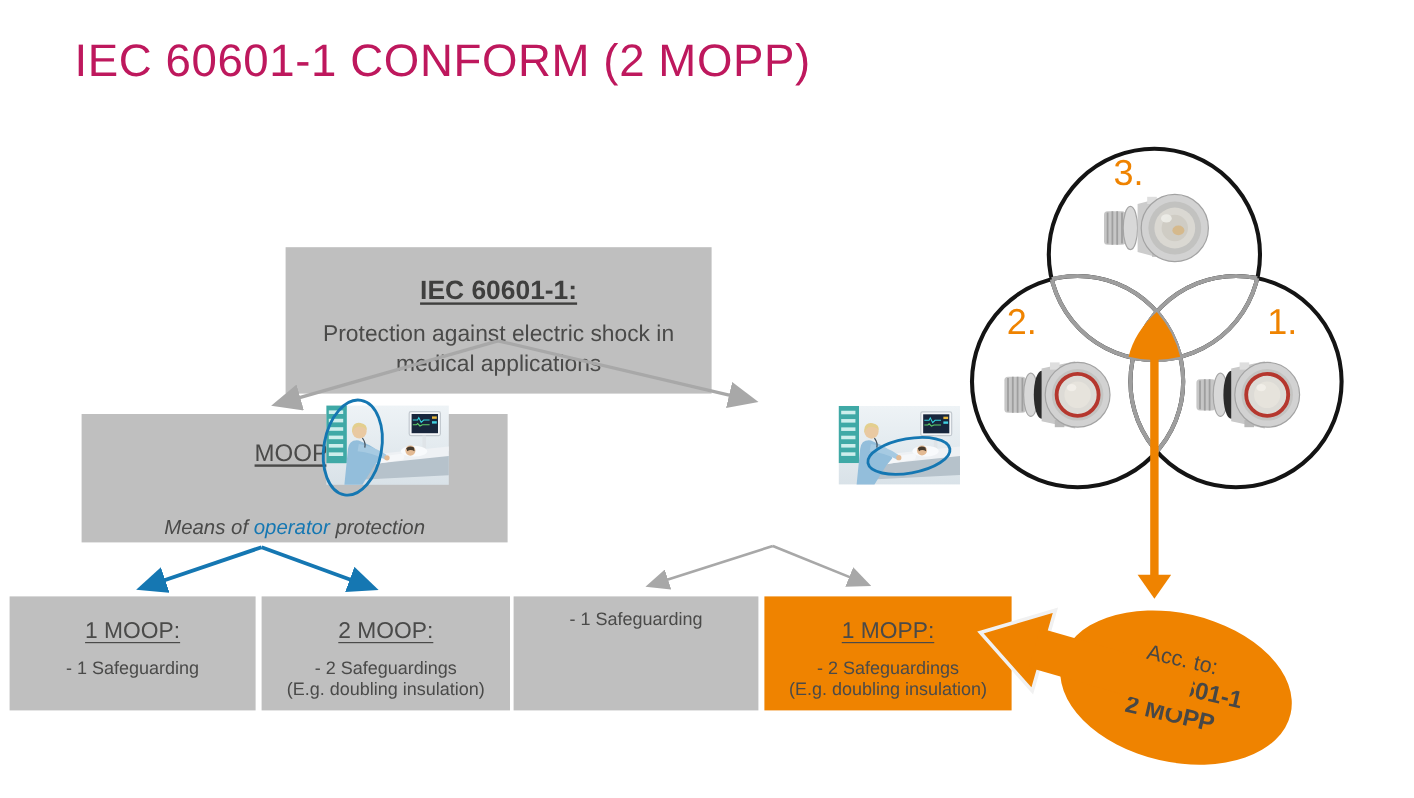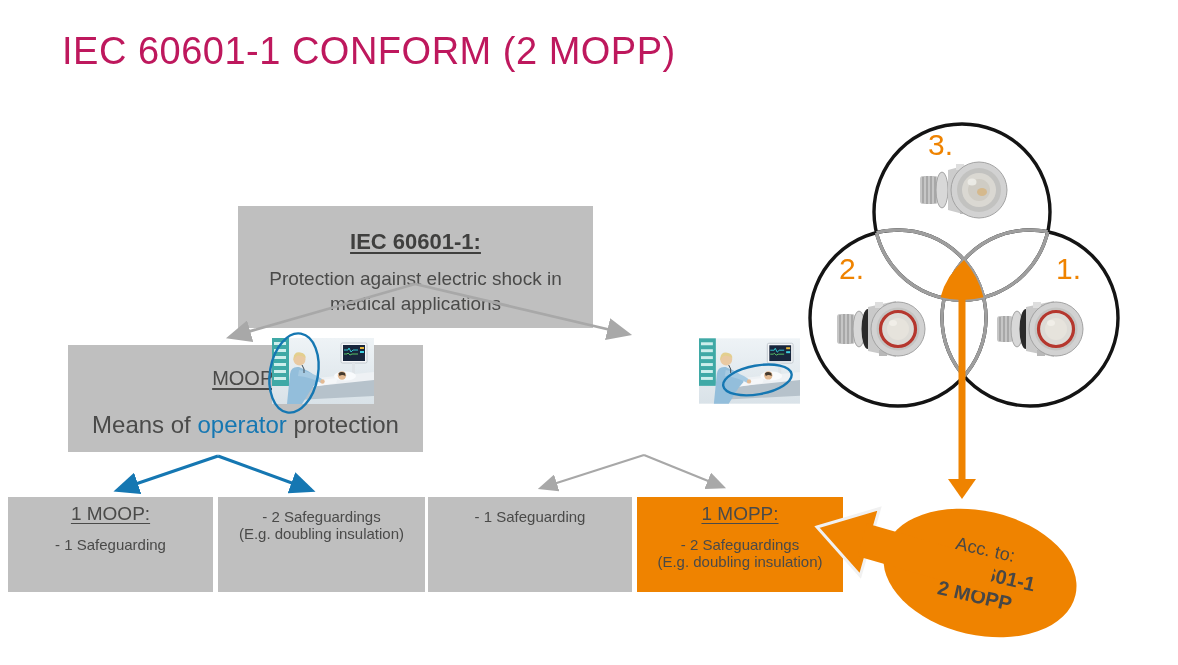--- a/index.html
+++ b/index.html
@@ -8,23 +8,23 @@
   .title{position:absolute;left:62px;top:30px;font-size:38px;letter-spacing:.5px;
          color:#be185d;z-index:5;white-space:nowrap;}
   .box{position:absolute;background:#BFBFBF;color:#4A4A49;text-align:center;z-index:1;}
   .hd{text-decoration:underline;text-underline-offset:3px;}
   #box-root{left:238px;top:160px;width:355px;height:122px;margin-top:46px;}
   #box-root .hd{margin-top:23px;font-size:22px;font-weight:bold;color:#3F3F3E;}
   #box-root .bd{margin-top:11px;font-size:19px;line-height:25px;padding:0 12px;}
   #box-moop{left:68px;top:345px;width:355px;height:107px;}
   #box-mopp{left:496px;top:345px;width:304px;height:107px;}
   .mid-hd{margin-top:22px;font-size:20px;}
-  .mid-bd{margin-top:21px;font-size:24px;}
+  .mid-bd{margin-top:40px;font-size:17px;font-style:italic;}
   .hl{color:#1577B2;}
-  .leaf .hd{margin-top:6px;font-size:19px;display:inline-block;}
+  .leaf .hd{margin-top:19px;font-size:19px;display:inline-block;}
   .leaf .bd{margin-top:11px;font-size:15px;line-height:17px;}
   #box-1moop{left:8px;top:497px;width:205px;height:95px;}
   #box-2moop{left:218px;top:497px;width:207px;height:95px;}
   #box-1mopp{left:428px;top:497px;width:204px;height:95px;}
   #box-2mopp{left:637px;top:497px;width:206px;height:95px;background:#EF8300;}
   .venn-num{position:absolute;color:#EF8300;font-size:30px;z-index:5;}
   #num3{left:928px;top:128px;} #num2{left:839px;top:252px;} #num1{left:1056px;top:252px;}
   .callout-ellipse{position:absolute;left:882px;top:511px;width:196px;height:124px;
      background:#EF8300;border-radius:50%;transform:rotate(13deg);display:flex;
      flex-direction:column;align-items:center;justify-content:center;color:#474746;z-index:2;}
@@ -49,20 +49,21 @@
     <div class="hd mid-hd">MOOP:</div>
     <div class="mid-bd"><span>Means of </span><span class="hl">operator</span><span> protection</span></div>
   </div>
 
 
   <div class="box leaf" id="box-1moop">
     <div><span class="hd">1 MOOP:</span></div>
     <div class="bd">- 1 Safeguarding</div>
   </div>
   <div class="box leaf" id="box-2moop">
+    <div><span class="hd">2 MOOP:</span></div>
     <div class="bd">- 2 Safeguardings</div>
     <div class="bd" style="margin-top:0">(E.g. doubling insulation)</div>
   </div>
   <div class="box leaf" id="box-1mopp">
     <div class="bd">- 1 Safeguarding</div>
   </div>
   <div class="box leaf" id="box-2mopp">
     <div><span class="hd">1 MOPP:</span></div>
     <div class="bd">- 2 Safeguardings</div>
     <div class="bd" style="margin-top:0">(E.g. doubling insulation)</div>

